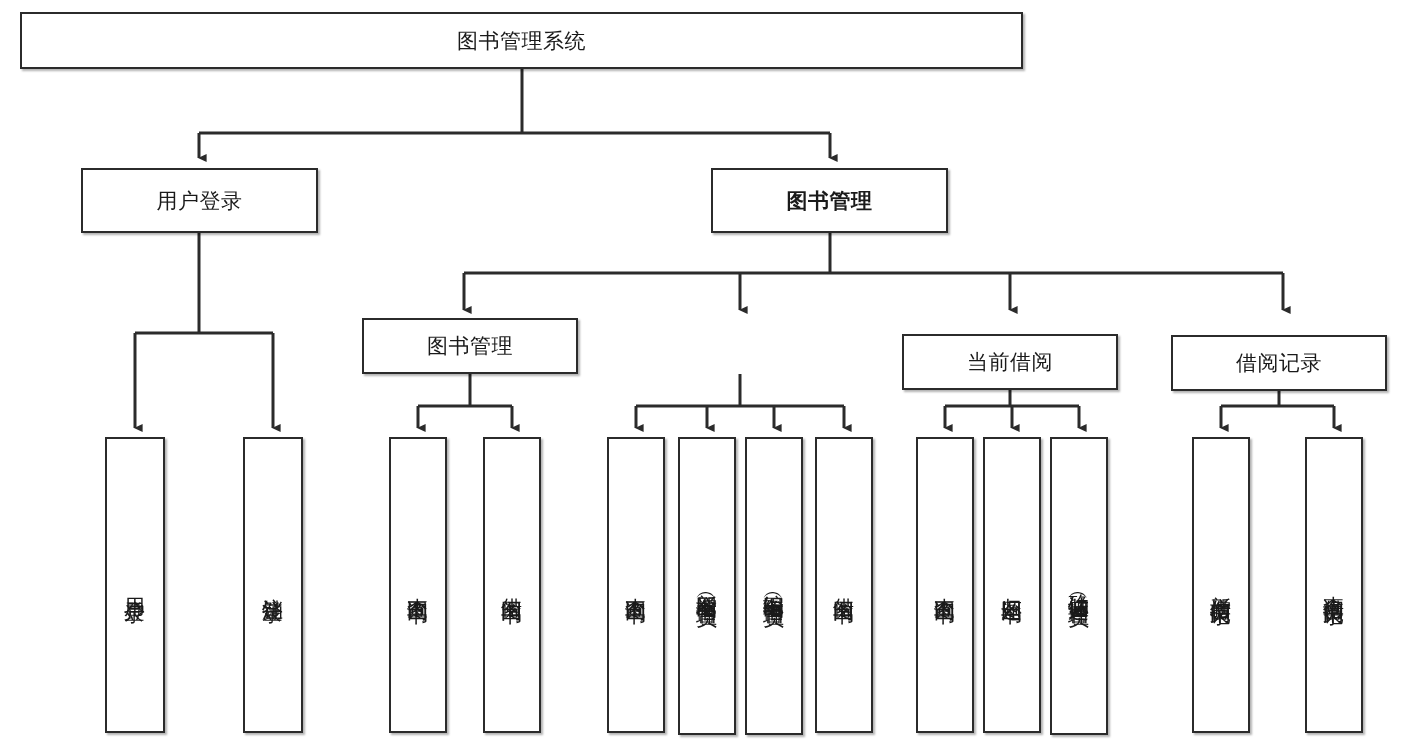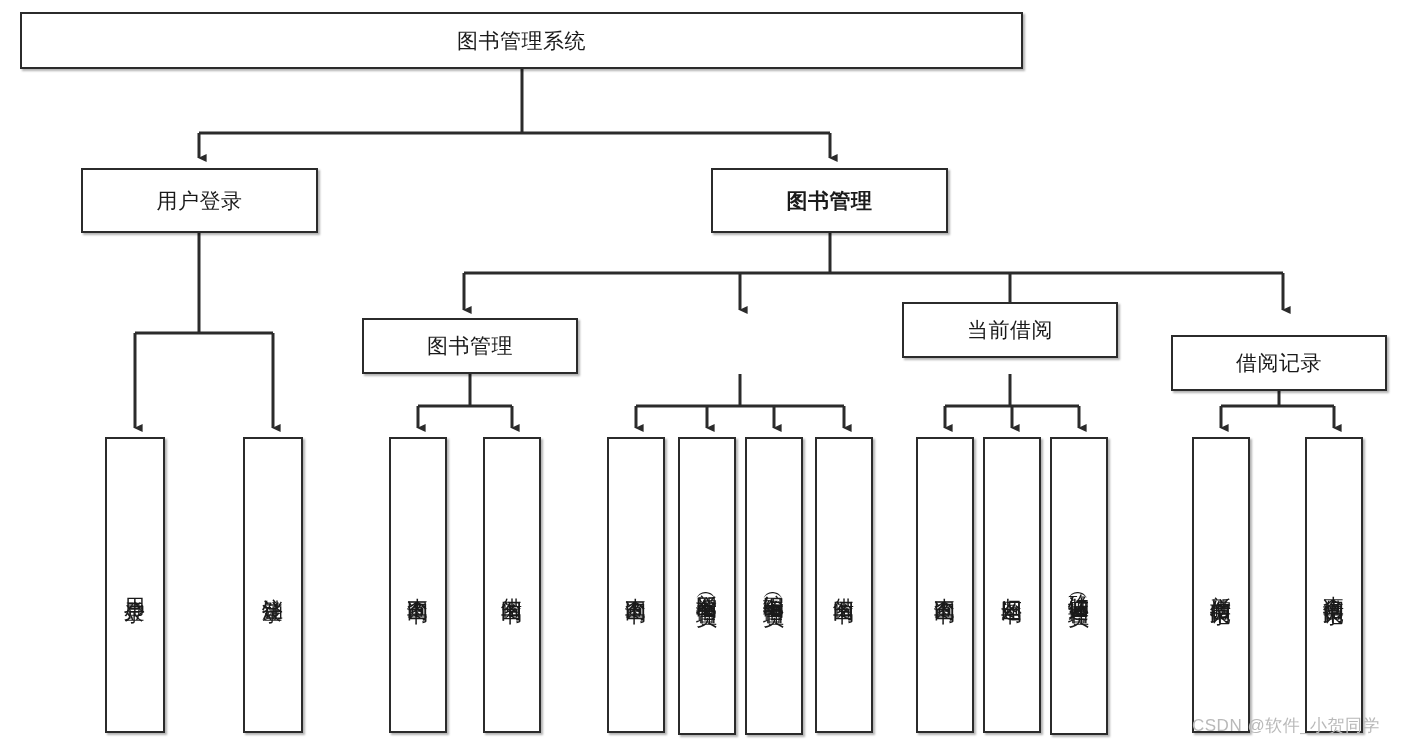--- a/index.html
+++ b/index.html
@@ -122,21 +122,21 @@
   <div class="node-box" style="left:81px; top:168px; width:237px; height:65px;">
     <span class="node-label">用户登录</span>
   </div>
   <div class="node-box" style="left:711px; top:168px; width:237px; height:65px;font-weight:bold;">
     <span class="node-label">图书管理</span>
   </div>
 
   <div class="node-box" style="left:362px; top:318px; width:216px; height:56px;">
     <span class="node-label">图书管理</span>
   </div>
-  <div class="node-box" style="left:902px; top:302px; width:216px; height:56px;">
+  <div class="node-box" style="left:902px; top:334px; width:216px; height:56px;">
     <span class="node-label">当前借阅</span>
   </div>
   <div class="node-box" style="left:1171px; top:335px; width:216px; height:56px;">
     <span class="node-label">借阅记录</span>
   </div>
 
   <div class="node-box vertical" style="left:105px; top:437px; width:60px; height:296px;">
     <span class="node-label">用户登录</span>
   </div>
   <div class="node-box vertical" style="left:243px; top:437px; width:60px; height:296px;">
@@ -173,15 +173,14 @@
     <span class="node-label">确认归还（管理员）</span>
   </div>
 
   <div class="node-box vertical" style="left:1192px; top:437px; width:58px; height:296px;">
     <span class="node-label">新增借阅记录</span>
   </div>
   <div class="node-box vertical" style="left:1305px; top:437px; width:58px; height:296px;">
     <span class="node-label">查询借阅记录</span>
   </div>
 
-  <div class="watermark" style="left:1192px; top:714px;">CSDN @软件_小贺同学</div>
 
 </div>
 
 </body></html>

